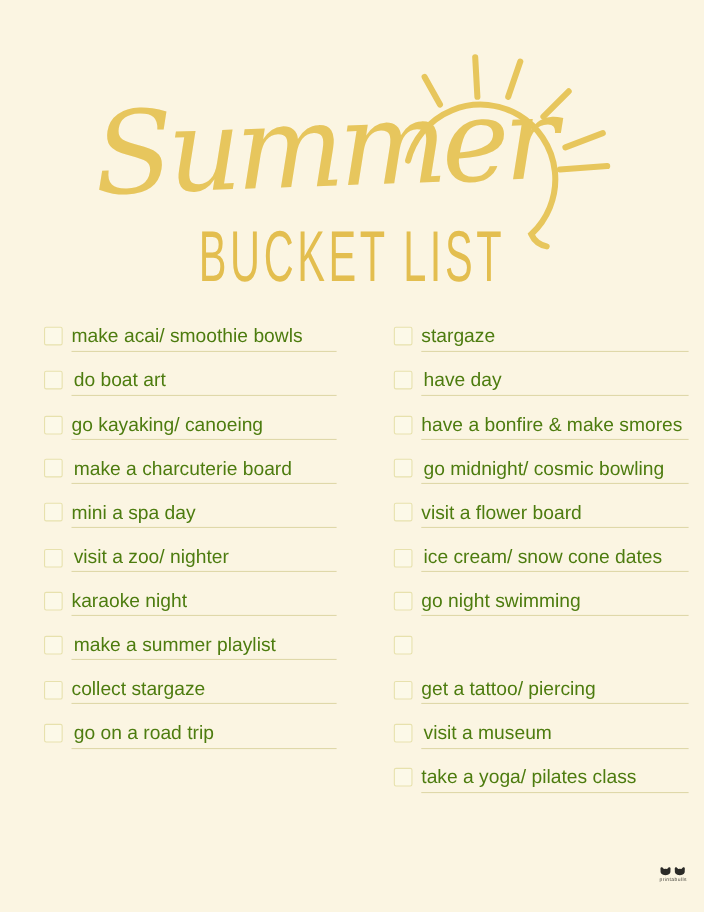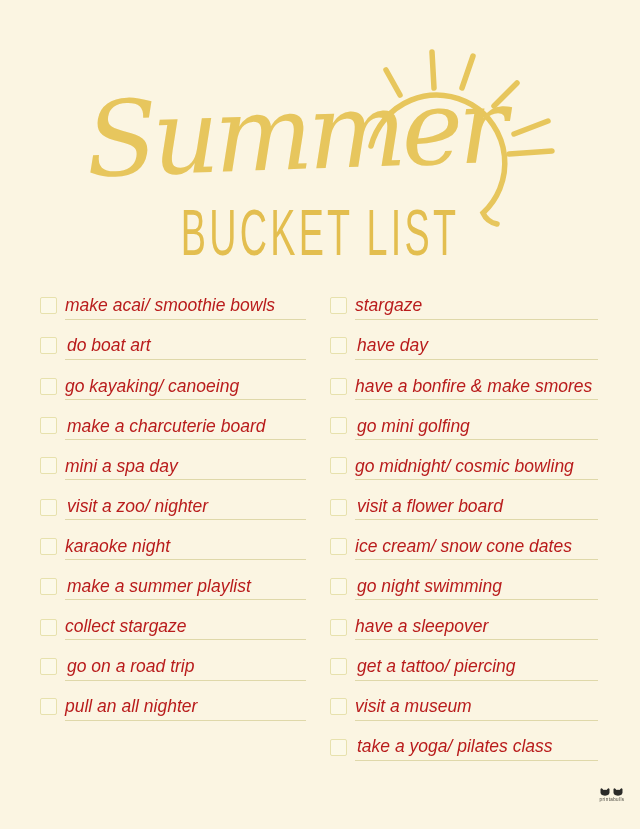--- a/index.html
+++ b/index.html
@@ -30,35 +30,34 @@
     letter-spacing:4px;
     color:#E3BE4F;
     transform:scale(0.82,1.42);
     transform-origin:50% 0;
     white-space:nowrap;
   }
 
   
   .list{position:absolute;top:288px;}
   .list.left{left:40px;width:266px;}
-  .list.right{left:330px;width:268px;}
+  .list.right{left:358px;width:268px;}
   .row{height:40.1px;display:flex;align-items:center;}
   .checkbox{
     width:15px;height:15px;flex:0 0 auto;
     border:1.6px solid #E7E1AD;
     background:#FCF9E8;
     border-radius:2px;
     margin-right:8px;margin-bottom:5px;
   }
   .label{
     flex:1;
-    font-style:italic;
     font-size:17.5px;
     line-height:1.05;
-    color:#b91c1c;
+    color:#4d7c0f;
     border-bottom:1.5px solid #DFD8A9;
     padding-bottom:4px;
     white-space:nowrap;
     overflow:visible;
   }
   
   .row:nth-child(even) .label{padding-left:2px;}
   .row:nth-child(3n) .checkbox{margin-bottom:3px;}
 
   
@@ -122,61 +121,52 @@
         <span class="label">make a summer playlist</span>
       </div>
       <div class="row">
         <span class="checkbox"></span>
         <span class="label">collect stargaze</span>
       </div>
       <div class="row">
         <span class="checkbox"></span>
         <span class="label">go on a road trip</span>
       </div>
-      <div class="row">
-        <span class="checkbox"></span>
-        <span class="label">pull an all nighter</span>
-      </div>
     </div>
   <div class="list right" id="col-right">
       <div class="row">
         <span class="checkbox"></span>
         <span class="label">stargaze</span>
       </div>
       <div class="row">
         <span class="checkbox"></span>
         <span class="label">have day</span>
       </div>
       <div class="row">
         <span class="checkbox"></span>
         <span class="label">have a bonfire &amp; make smores</span>
-      </div>
-      <div class="row">
-        <span class="checkbox"></span>
-        <span class="label">go mini golfing</span>
       </div>
       <div class="row">
         <span class="checkbox"></span>
         <span class="label">go midnight/ cosmic bowling</span>
       </div>
       <div class="row">
         <span class="checkbox"></span>
         <span class="label">visit a flower board</span>
       </div>
       <div class="row">
         <span class="checkbox"></span>
         <span class="label">ice cream/ snow cone dates</span>
       </div>
       <div class="row">
         <span class="checkbox"></span>
         <span class="label">go night swimming</span>
       </div>
       <div class="row">
         <span class="checkbox"></span>
-        <span class="label">have a sleepover</span>
       </div>
       <div class="row">
         <span class="checkbox"></span>
         <span class="label">get a tattoo/ piercing</span>
       </div>
       <div class="row">
         <span class="checkbox"></span>
         <span class="label">visit a museum</span>
       </div>
       <div class="row">

